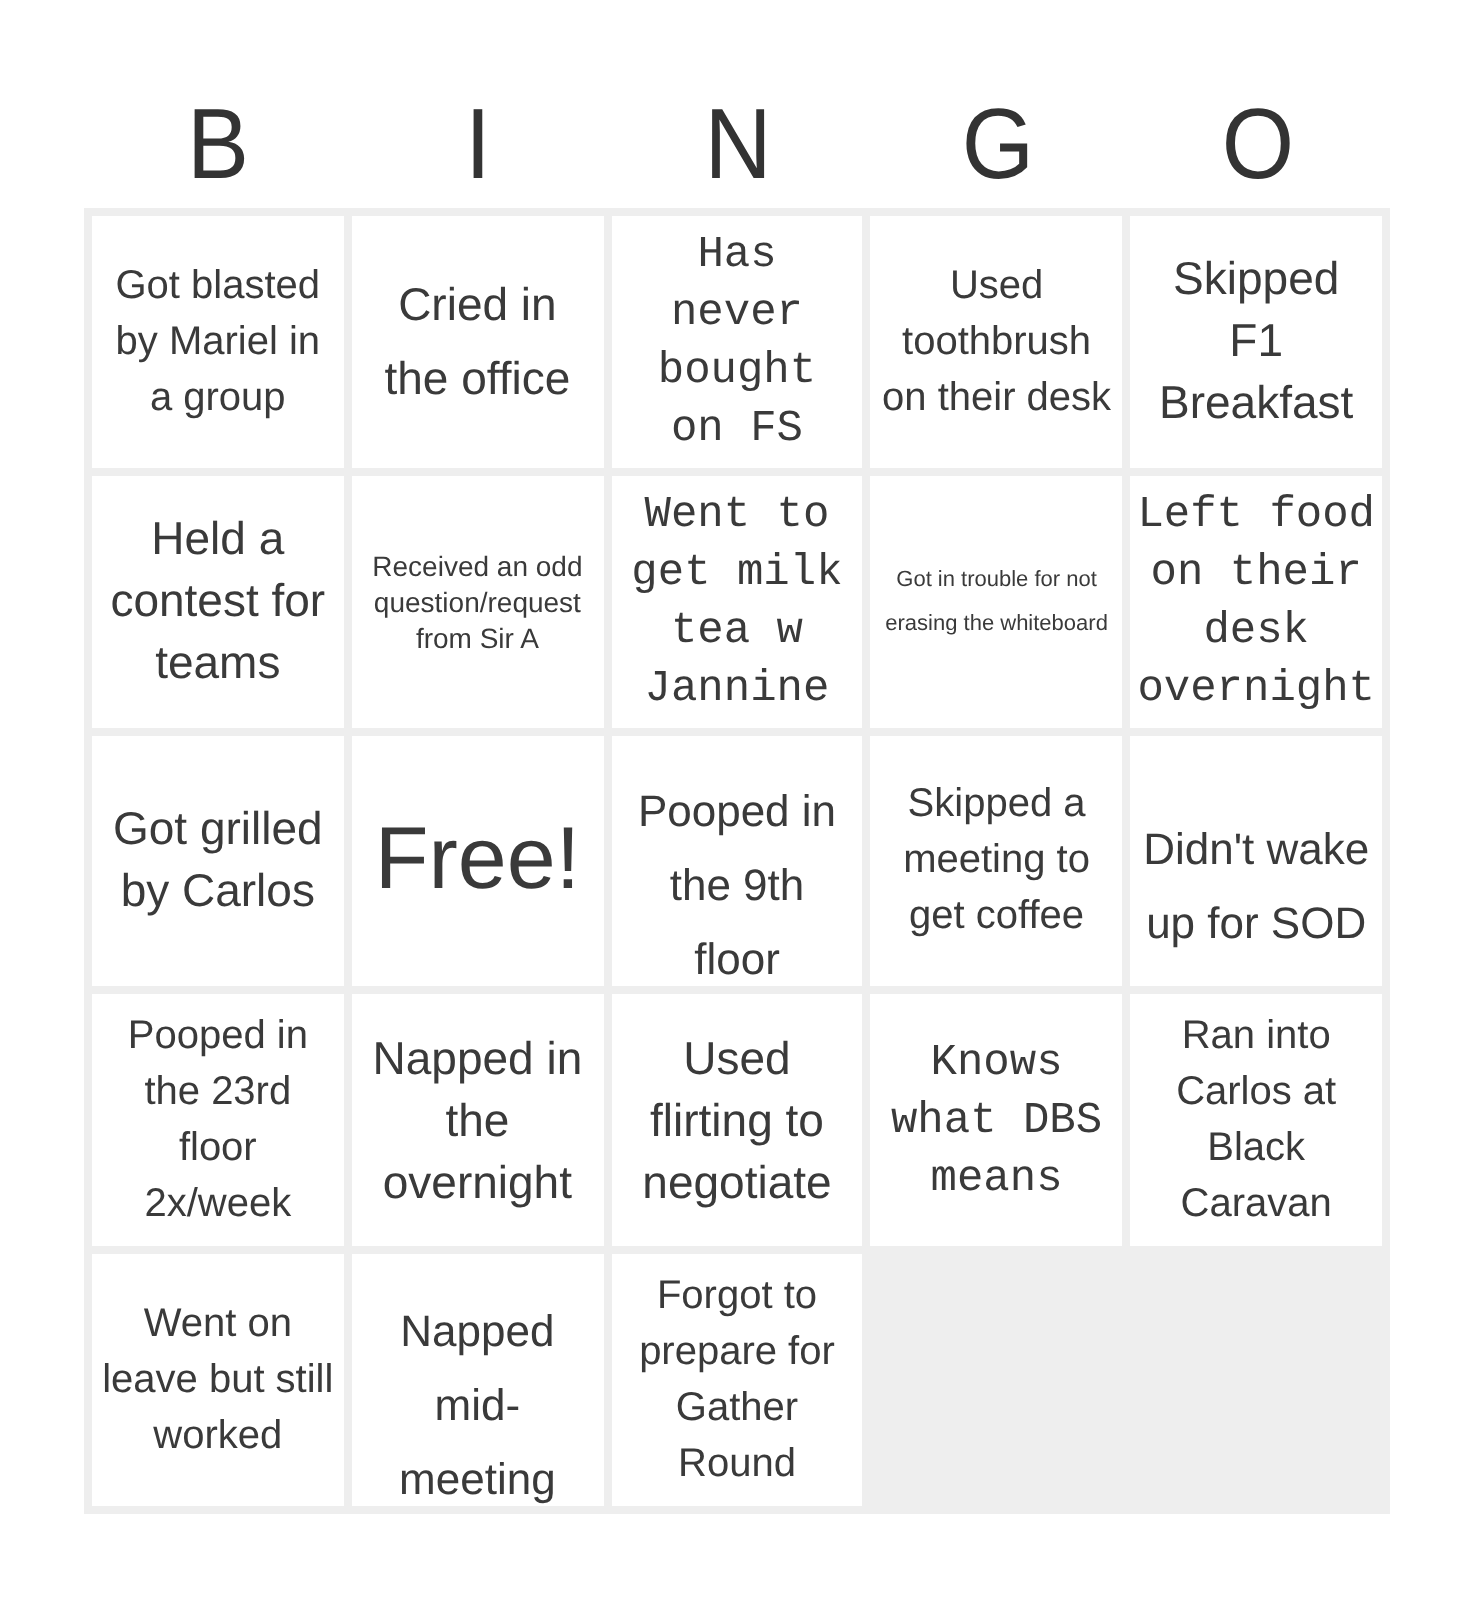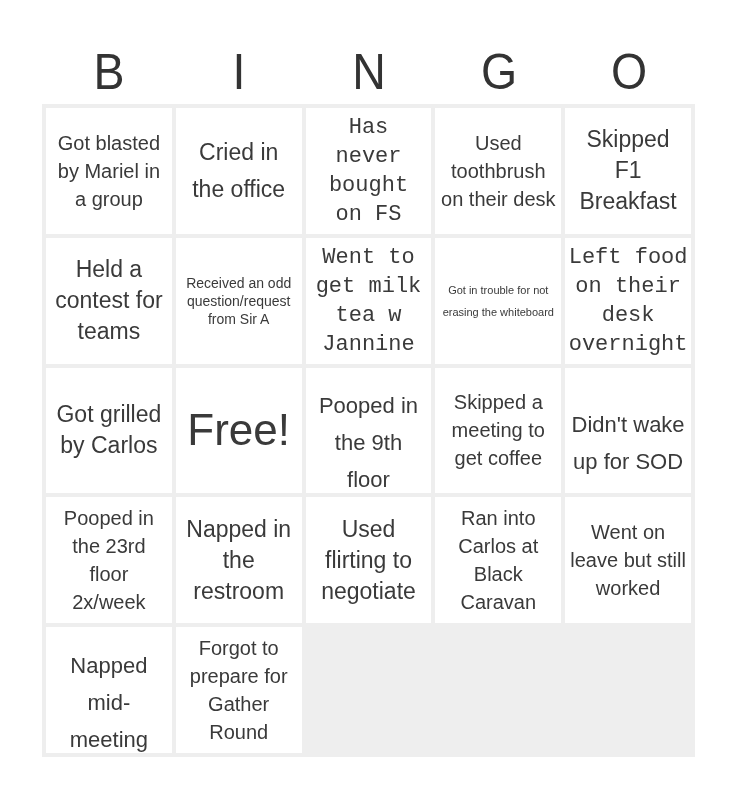--- a/index.html
+++ b/index.html
@@ -128,26 +128,29 @@
       <span class="cell-text sz-20">Skipped a meeting to get coffee</span>
     </div>
 
   <div class="cell">
       <span class="cell-text sz-26">Didn't wake up for SOD</span>
     </div>
   <div class="cell">
       <span class="cell-text sz-20">Pooped in the 23rd floor 2x/week</span>
     </div>
   <div class="cell">
-      <span class="cell-text sz-24">Napped in the restroom</span>
+      <span class="cell-text sz-24">Napped in the overnight</span>
     </div>
   <div class="cell">
       <span class="cell-text sz-24">Used flirting to negotiate</span>
     </div>
 
+  <div class="cell">
+      <span class="cell-text sz-22">Knows what DBS means</span>
+    </div>
   <div class="cell">
       <span class="cell-text sz-20">Ran into Carlos at Black Caravan</span>
     </div>
   <div class="cell">
       <span class="cell-text sz-20">Went on leave but still worked</span>
     </div>
   <div class="cell">
       <span class="cell-text sz-26">Napped mid-meeting</span>
     </div>
   <div class="cell">

